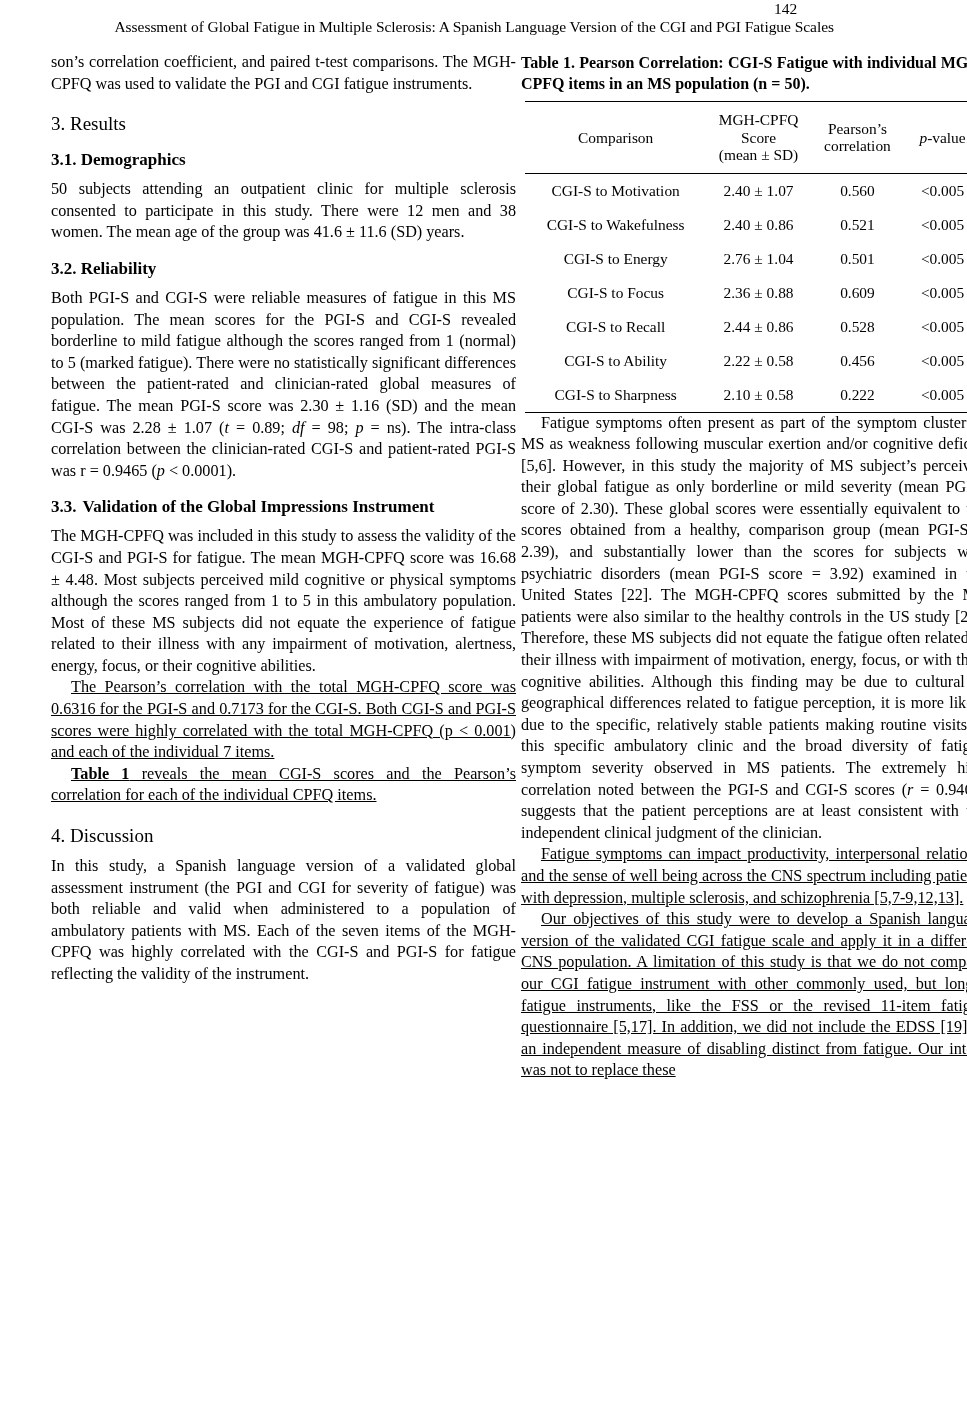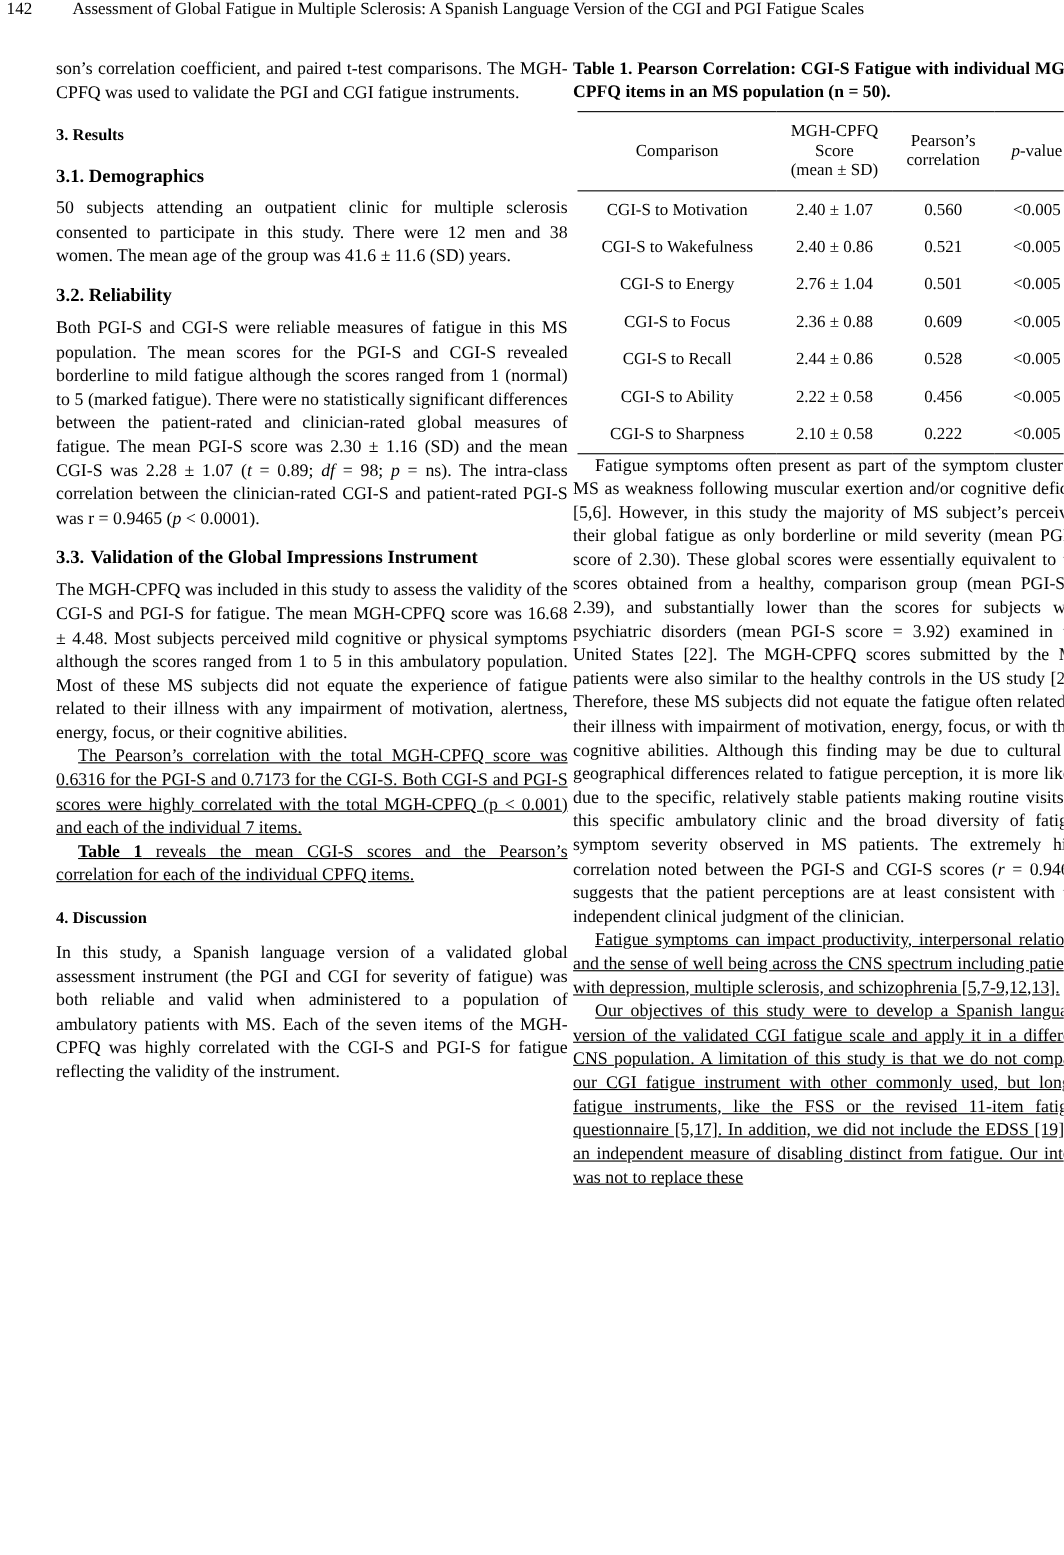--- a/index.html
+++ b/index.html
@@ -22,21 +22,22 @@
   }
 
   
   .running-header {
     position: absolute;
     top: 0px;
     left: 0px;
     width: 834px;
     height: 26px;
     display: flex;
-    align-items: flex-start;
+    align-items: flex-end;
+    flex-direction: column;
   }
   .running-header .folio {
     font-size: 15.5px;
     padding-left: 6px;
     width: 60px;
     flex: none;
   }
   .running-header .rh-title {
     font-size: 15.5px;
     letter-spacing: -0.05px;
@@ -57,22 +58,22 @@
     font-size: 16.2px;
     line-height: 21.6px;
     text-align: justify;
     text-justify: inter-word;
     hyphens: none;
   }
   p.body + p.body { margin-top: 0; text-decoration: underline; }
   p.indent { text-indent: 20px; }
 
   h2.head {
-    font-size: 15px;
-    font-weight: bold;
+    font-size: 19px;
+    font-weight: normal;
     margin: 17px 0 9px 0;
     line-height: 23px;
   }
   h3.subhead {
     font-size: 17px;
     font-weight: bold;
     margin: 14px 0 8px 0;
     line-height: 22px;
   }
   h3.subhead.two-line {

